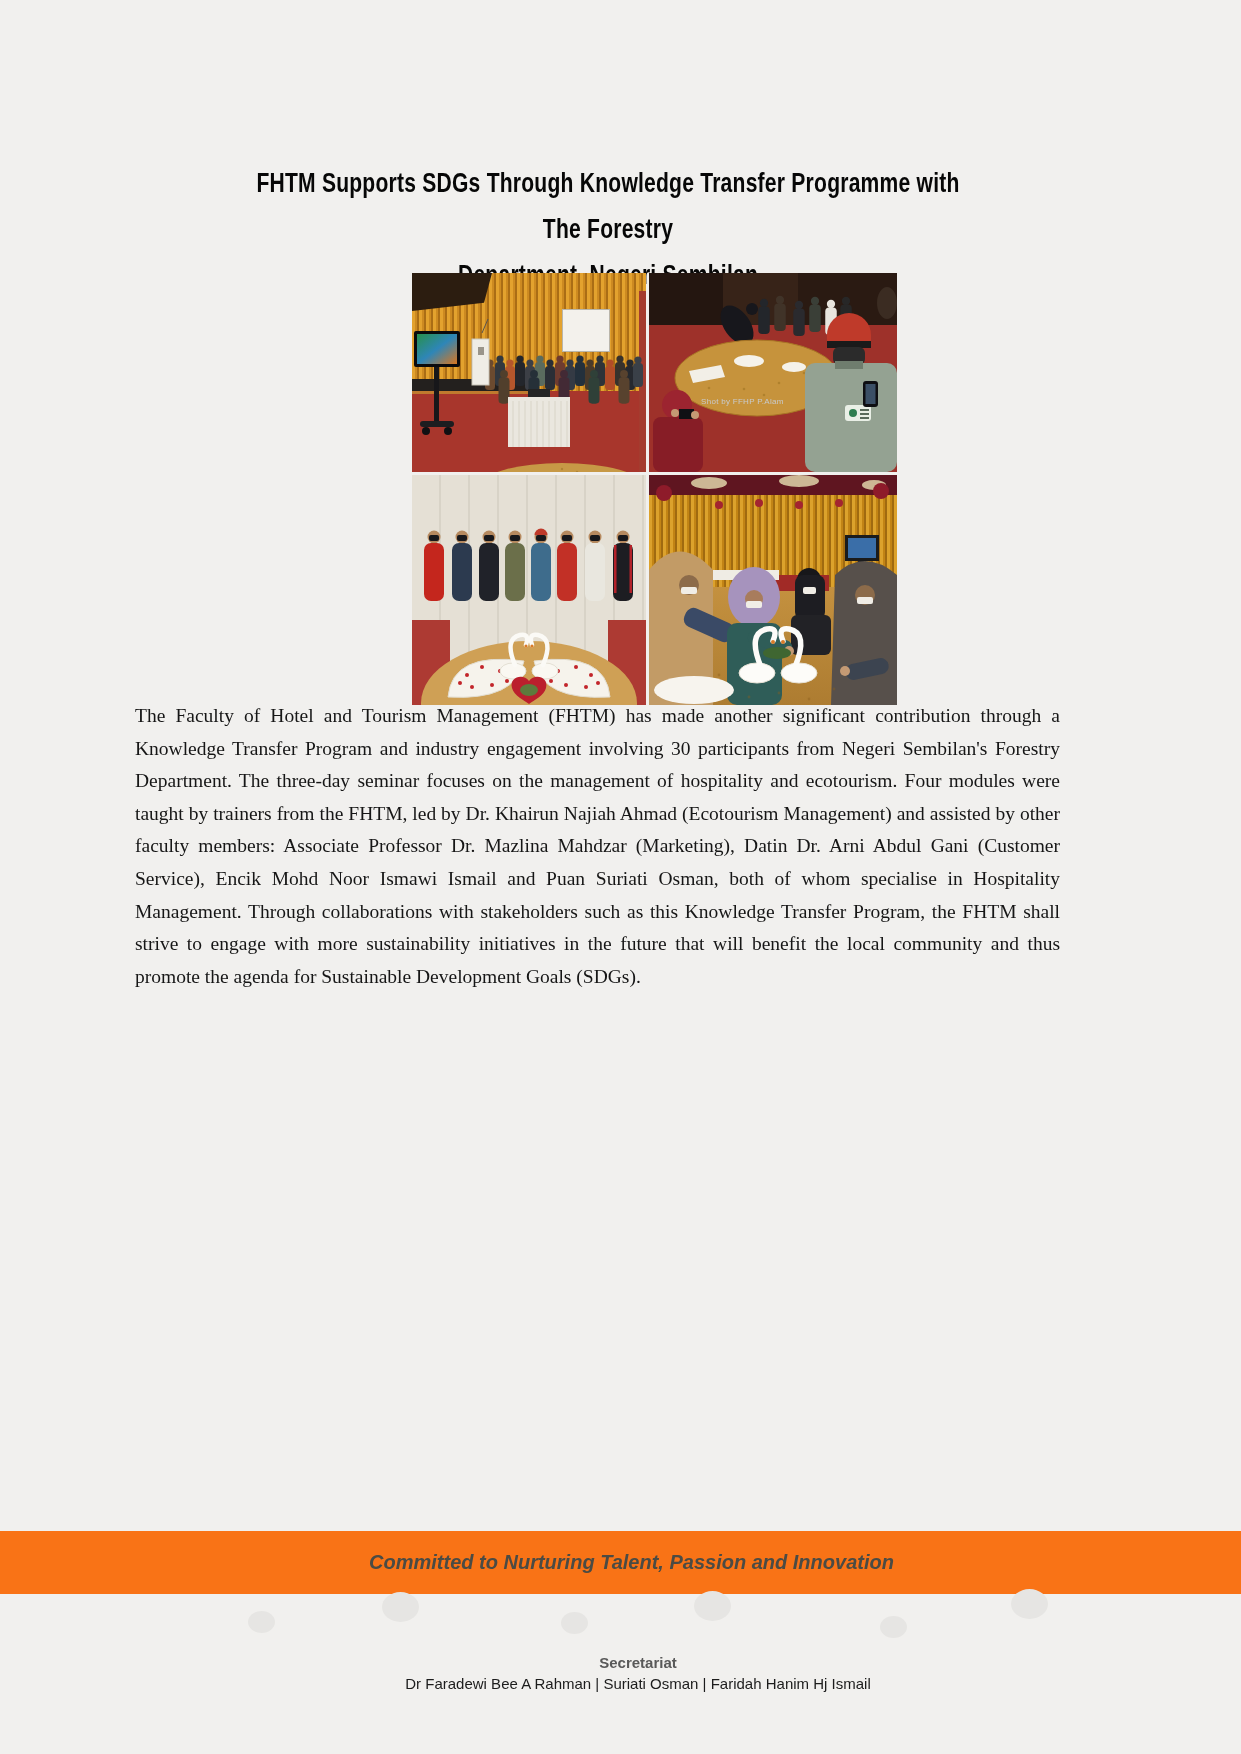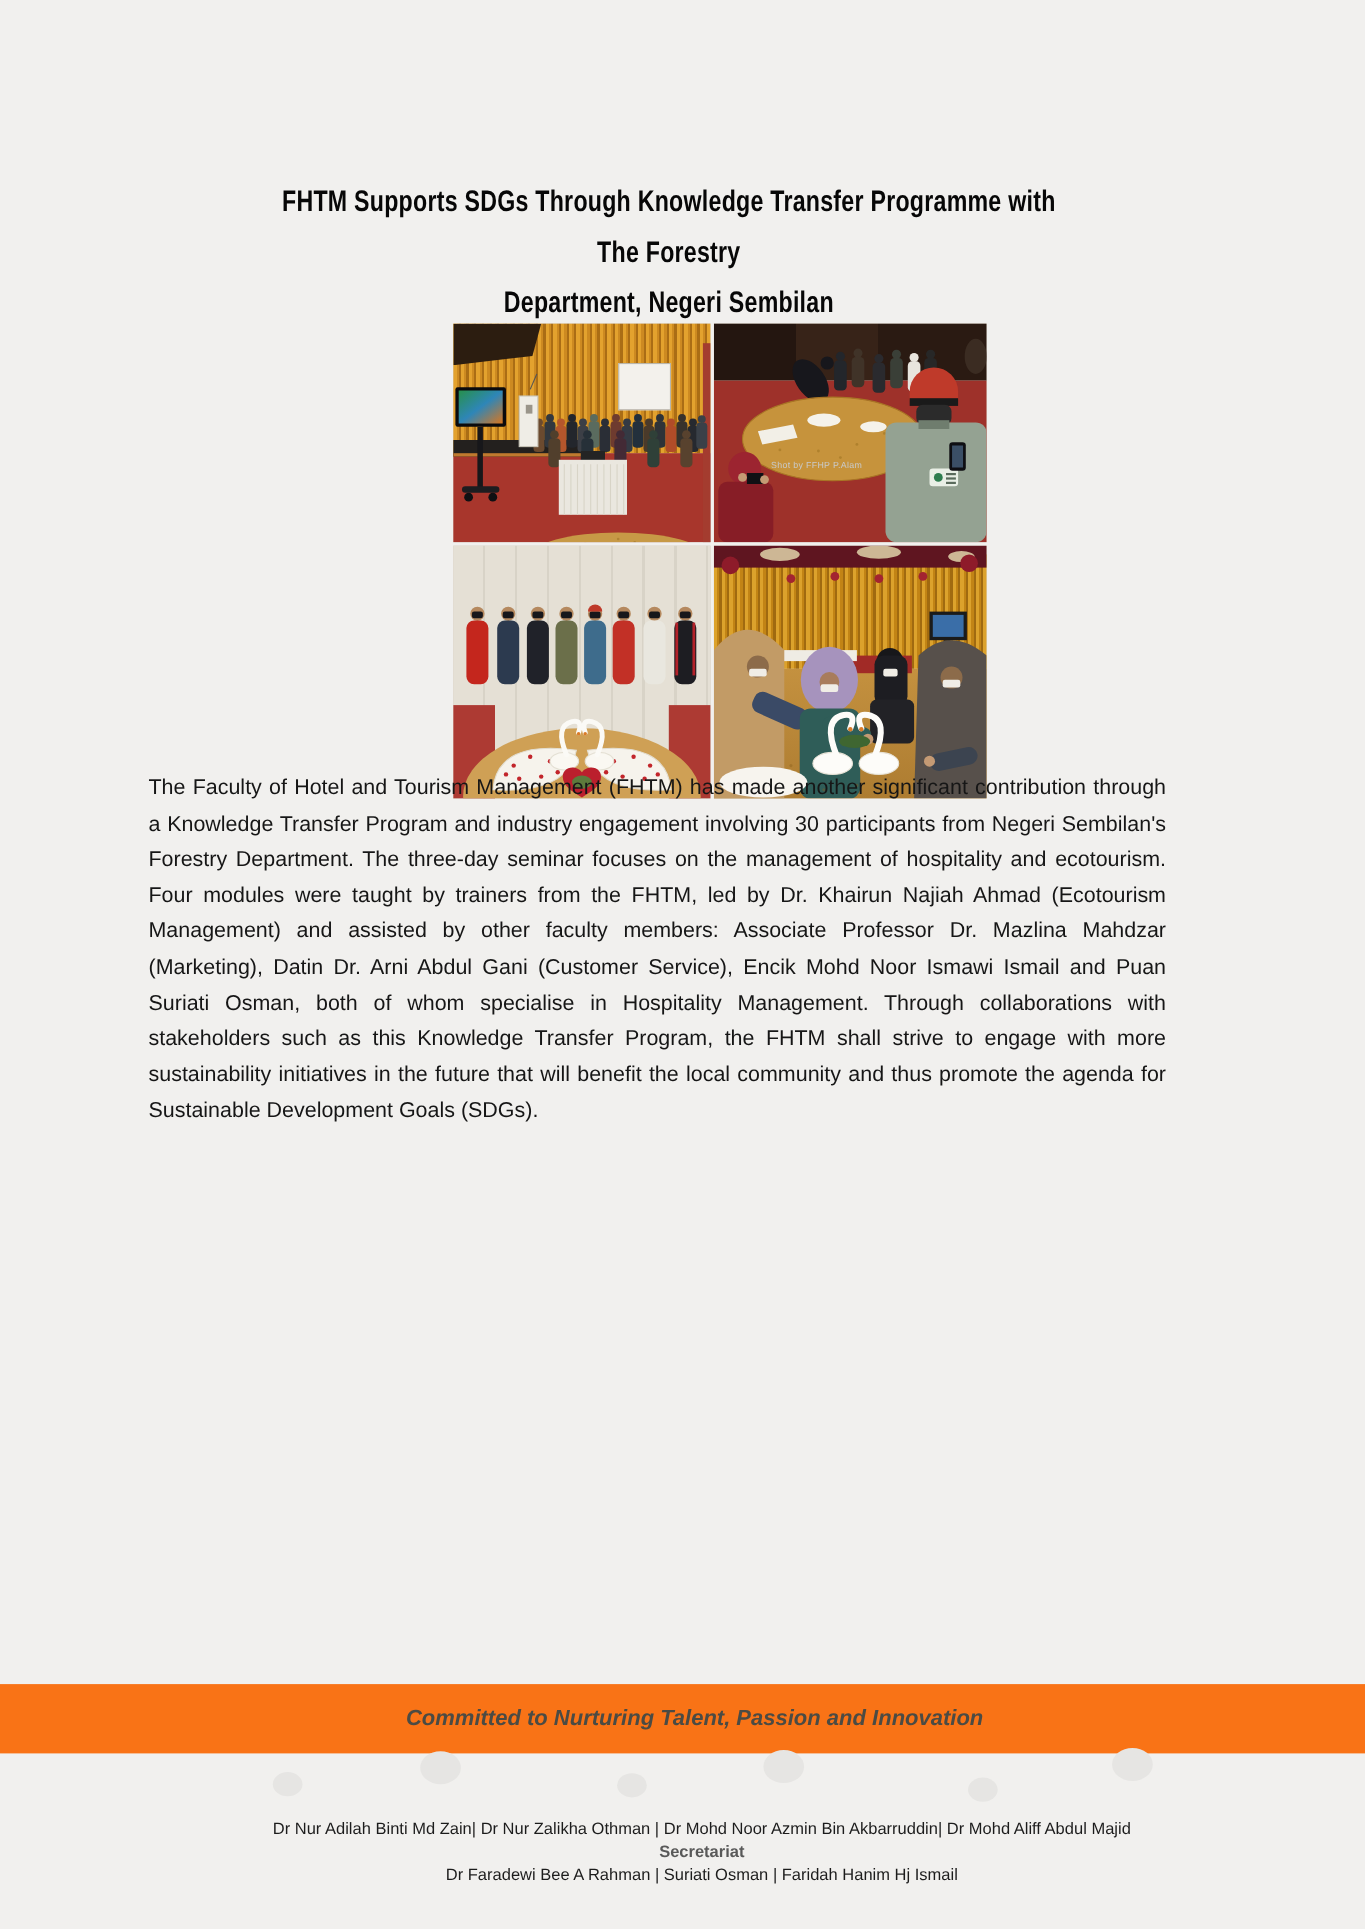--- a/index.html
+++ b/index.html
@@ -6,21 +6,21 @@
   .page{position:relative;width:1241px;height:1754px;background:#f1f0ee;
         font-family:"Liberation Sans",sans-serif;overflow:hidden;}
 
   
   .title{position:absolute;left:135px;top:160px;width:946px;margin:0;text-align:center;
          font-weight:bold;color:#070707;}
   .t-line{display:block;font-size:27px;line-height:46px;transform:scaleX(.78);transform-origin:center;
           letter-spacing:.3px;}
 
   
-  .collage{position:absolute;left:368px;top:294px;width:485px;height:428px;display:grid;
+  .collage{position:absolute;left:368px;top:273px;width:485px;height:428px;display:grid;
            grid-template-columns:234px 248px;grid-template-rows:199px 230px;gap:3px;padding-left:44px;}
   .photo{position:relative;overflow:hidden;background:#d8cfc2;}
   .photo svg{position:absolute;left:0;top:0;}
 
   
   .p1-curtain{position:absolute;left:0;top:0;width:100%;height:118px;
     background:repeating-linear-gradient(90deg,#e3a22e 0 3px,#cd8a21 3px 5px,#aa6d15 5px 7px);}
   .p1-wall{position:absolute;left:0;top:0;width:80px;height:38px;background:#2c1d10;
     clip-path:polygon(0 0,100% 0,90% 78%,0 100%);}
   .p1-right{position:absolute;right:0;top:18px;width:7px;height:181px;background:#a43c2f;}
@@ -45,21 +45,21 @@
 
   
   .p4-curtain{position:absolute;left:0;top:8px;width:100%;height:104px;
     background:repeating-linear-gradient(90deg,#dca22c 0 3px,#c28415 3px 5px,#a06a10 5px 7px);}
   .p4-valance{position:absolute;left:0;top:0;width:100%;height:20px;background:#5f1520;}
   .p4-table{position:absolute;left:0;top:112px;width:100%;height:118px;
     background:linear-gradient(#c4913f,#ad7c31);}
 
   
   .body-text{position:absolute;left:135px;top:700px;width:925px;margin:0;
-    font-size:19.5px;line-height:32.6px;text-align:justify;color:#161616;}
+    font-size:19.5px;line-height:32.6px;text-align:justify;color:#161616;font-family:Liberation Serif, serif;}
 
   
   .banner{position:absolute;left:0;top:1531px;width:1241px;height:63px;background:#f97316;
     display:flex;align-items:center;justify-content:center;}
   .banner-text{font-size:20px;font-weight:bold;font-style:italic;color:#4b4b44;padding-left:22px;}
 
   
   .dot{position:absolute;border-radius:50%;background:#e6e5e3;}
   .d1{left:382px;top:1592px;width:37px;height:30px;}
   .d2{left:694px;top:1591px;width:37px;height:30px;}
@@ -351,18 +351,17 @@
   <div>
     <span class="dot d1"></span>
     <span class="dot d2"></span>
     <span class="dot d3"></span>
     <span class="dot d4"></span>
     <span class="dot d5"></span>
     <span class="dot d6"></span>
   </div>
 
   <div class="footer">
-    <div class="f-line">Dr Nur Adilah Binti Md Zain| Dr Nur Zalikha Othman | Dr Mohd Noor Azmin Bin Akbarruddin|  Dr Mohd Aliff Abdul Majid</div>
     <div class="f-head">Secretariat</div>
     <div class="f-line">Dr Faradewi Bee A Rahman | Suriati Osman | Faridah Hanim Hj Ismail</div>
   </div>
 
 </div>
 
 </body></html>

